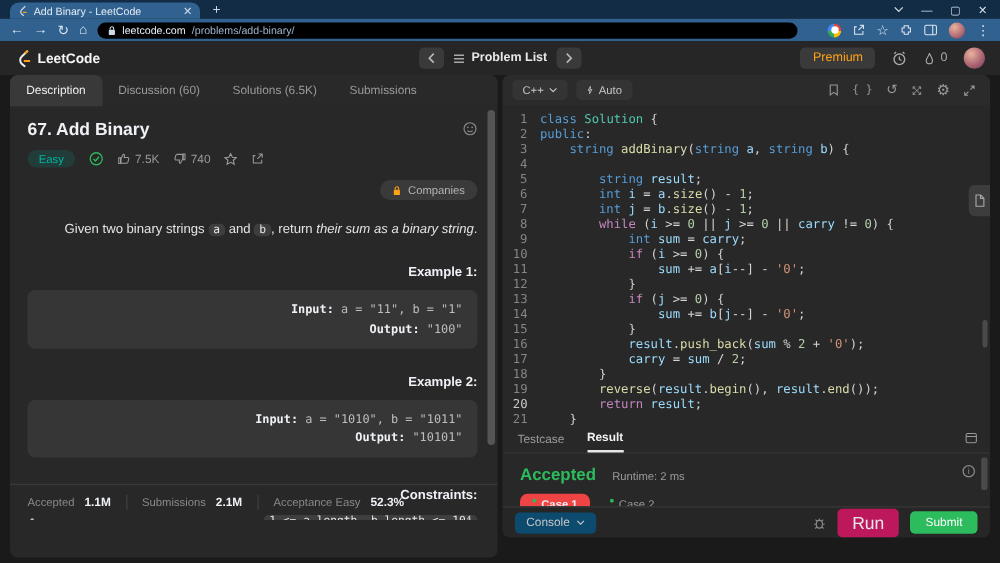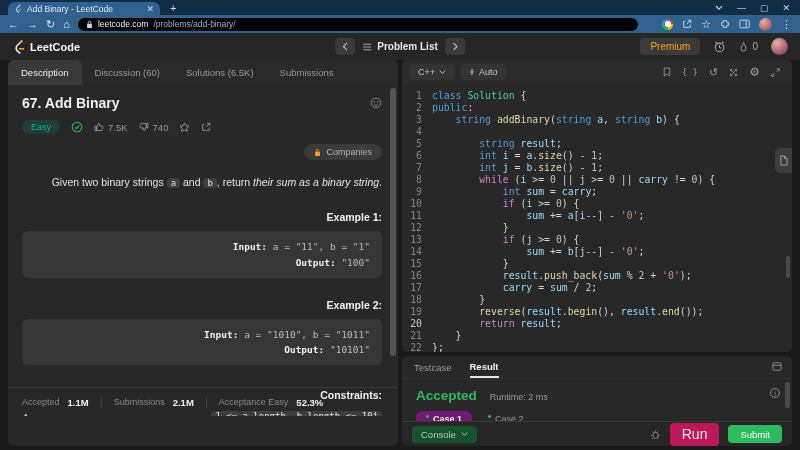--- a/index.html
+++ b/index.html
@@ -43,21 +43,21 @@
   .premium { background:#3a3a3a; color:#ffa116; font-size:10px; padding:3px 10px; border-radius:4px; }
   .streak { display:flex; align-items:center; gap:4px; color:#a9a9a9; font-size:10px; }
   .lc-avatar { width:17px; height:17px; border-radius:50%;
     background:radial-gradient(circle at 35% 30%, #e9b29c, #a65f70 60%, #6d3a52); }
   .ghost-icon { color:#a9a9a9; display:flex; align-items:center; }
 
   
   .panel { position:absolute; background:#282828; border-radius:6px; overflow:hidden; }
   .left-panel { left:8px; top:60px; width:390px; height:386px; }
   .editor-panel { left:402px; top:60px; width:390px; height:292px; }
-  .console-panel { left:402px; top:356px; width:390px; height:90px; }
+  .console-panel { left:402px; top:340px; width:390px; height:90px; }
 
   
   .ltabs { height:25px; background:#292929; display:flex; align-items:stretch; }
   .ltab { display:flex; align-items:center; padding:0 13px; font-size:9.5px; color:#9a9a9a; }
   .ltab.active { background:#393939; color:#efefef; border-radius:6px 6px 0 0; }
   .lbody { padding:10px 16px 0 14px; position:relative; height:331px; overflow:hidden;text-align:right; }
   .title-row { display:flex; justify-content:space-between; align-items:center; }
   .ptitle { color:#eff1f6; font-size:14px; font-weight:bold; }
   .meta-row { display:flex; align-items:center; gap:11px; margin-top:9px; color:#9a9a9a; font-size:9.5px; }
   .easy { background:rgba(0,184,163,.14); color:#00b8a3; padding:2px 9px; border-radius:10px; font-size:9px; }
@@ -108,28 +108,28 @@
     border-bottom:1px solid #333; position:relative; }
   .ctab { display:flex; align-items:center; font-size:9.5px; color:#9a9a9a; }
   .ctab.active { color:#f2f2f2; font-weight:bold; border-bottom:2px solid #e8e8e8; }
   .ctab-icon { position:absolute; right:10px; top:6px; color:#9a9a9a; }
   .result-row { display:flex; align-items:baseline; gap:13px; padding:9px 14px 0 14px; }
   .accepted { color:#2cbb5d; font-size:13.5px; font-weight:bold; }
   .runtime { color:#9a9a9a; font-size:9px; }
   .info-i { position:absolute; right:12px; top:32px; width:10px; height:10px; border:1px solid #8a8a8a;
     border-radius:50%; color:#8a8a8a; font-size:7px; display:flex; align-items:center; justify-content:center; }
   .cases-row { display:flex; align-items:center; gap:16px; padding:8px 14px 0 14px; }
-  .case-pill { background:#701a75; border-radius:6px; padding:3px 10px; color:#eff1f6;
+  .case-pill { background:#ef4444; border-radius:6px; padding:3px 10px; color:#eff1f6;
     font-size:9px; font-weight:bold; position:relative; }
   .case-plain { color:#9a9a9a; font-size:9px; position:relative; }
   .dot { display:inline-block; width:3px; height:3px; background:#2cbb5d; border-radius:50%;
     vertical-align:top; margin-right:4px; margin-top:1px; }
   .cfooter { position:absolute; left:0; bottom:0; width:100%; height:25px; border-top:1px solid #383838;
     background:#262626; display:flex; align-items:center; padding:0 10px; gap:9px; }
-  .console-btn { background:#14532d; border-radius:4px; color:#c6c6c6; font-size:9.5px;
+  .console-btn { background:#0c4a6e; border-radius:4px; color:#c6c6c6; font-size:9.5px;
     padding:3px 9px; display:flex; align-items:center; gap:5px; }
   .bug { margin-left:auto; color:#8a8a8a; display:flex; }
   .run-btn { background:#be185d; border-radius:4px; color:#e8e8e8; font-size:14px; padding:3.5px 12px; }
   .submit-btn { background:#2cbb5d; border-radius:4px; color:#fff; font-size:9.5px; padding:3.5px 12px; }
   .cscroll { position:absolute; right:2px; top:26px; width:5px; height:26px; background:#4a4a4a; border-radius:2px; }
 
   svg { display:block; }
 </style>
 </head>
 <body>

